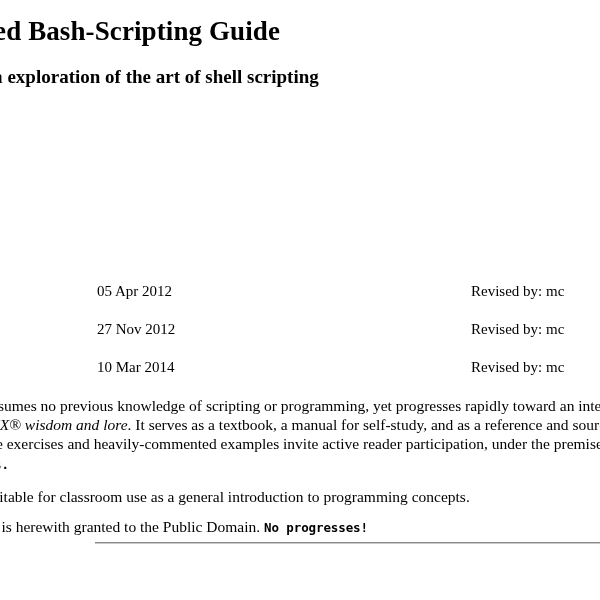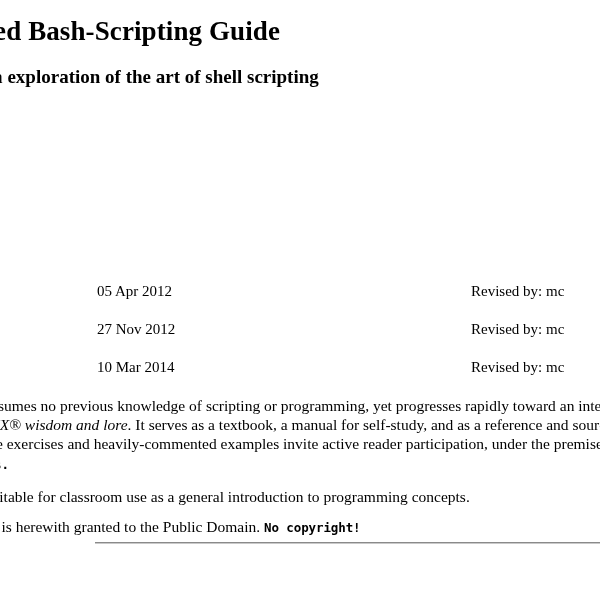--- a/index.html
+++ b/index.html
@@ -156,21 +156,21 @@
         <span class="line">techniques. The exercises and heavily-commented examples invite active reader participation, under the premise that the only way to really learn scripting is to</span><br>
         <span class="mono">write scripts.</span>
       </p>
 
       <p class="para">
         <span>This book is suitable for classroom use as a general introduction to programming concepts.</span>
       </p>
 
       <p class="para">
         <span>This document is herewith granted to the Public Domain.</span>
-        <span class="mono">No copyright!</span>
+        <span class="mono">No progresses!</span>
       </p>
 
     </div>
 
   </div>
 
   <hr class="rule">
 </div>
 
 </body></html>

